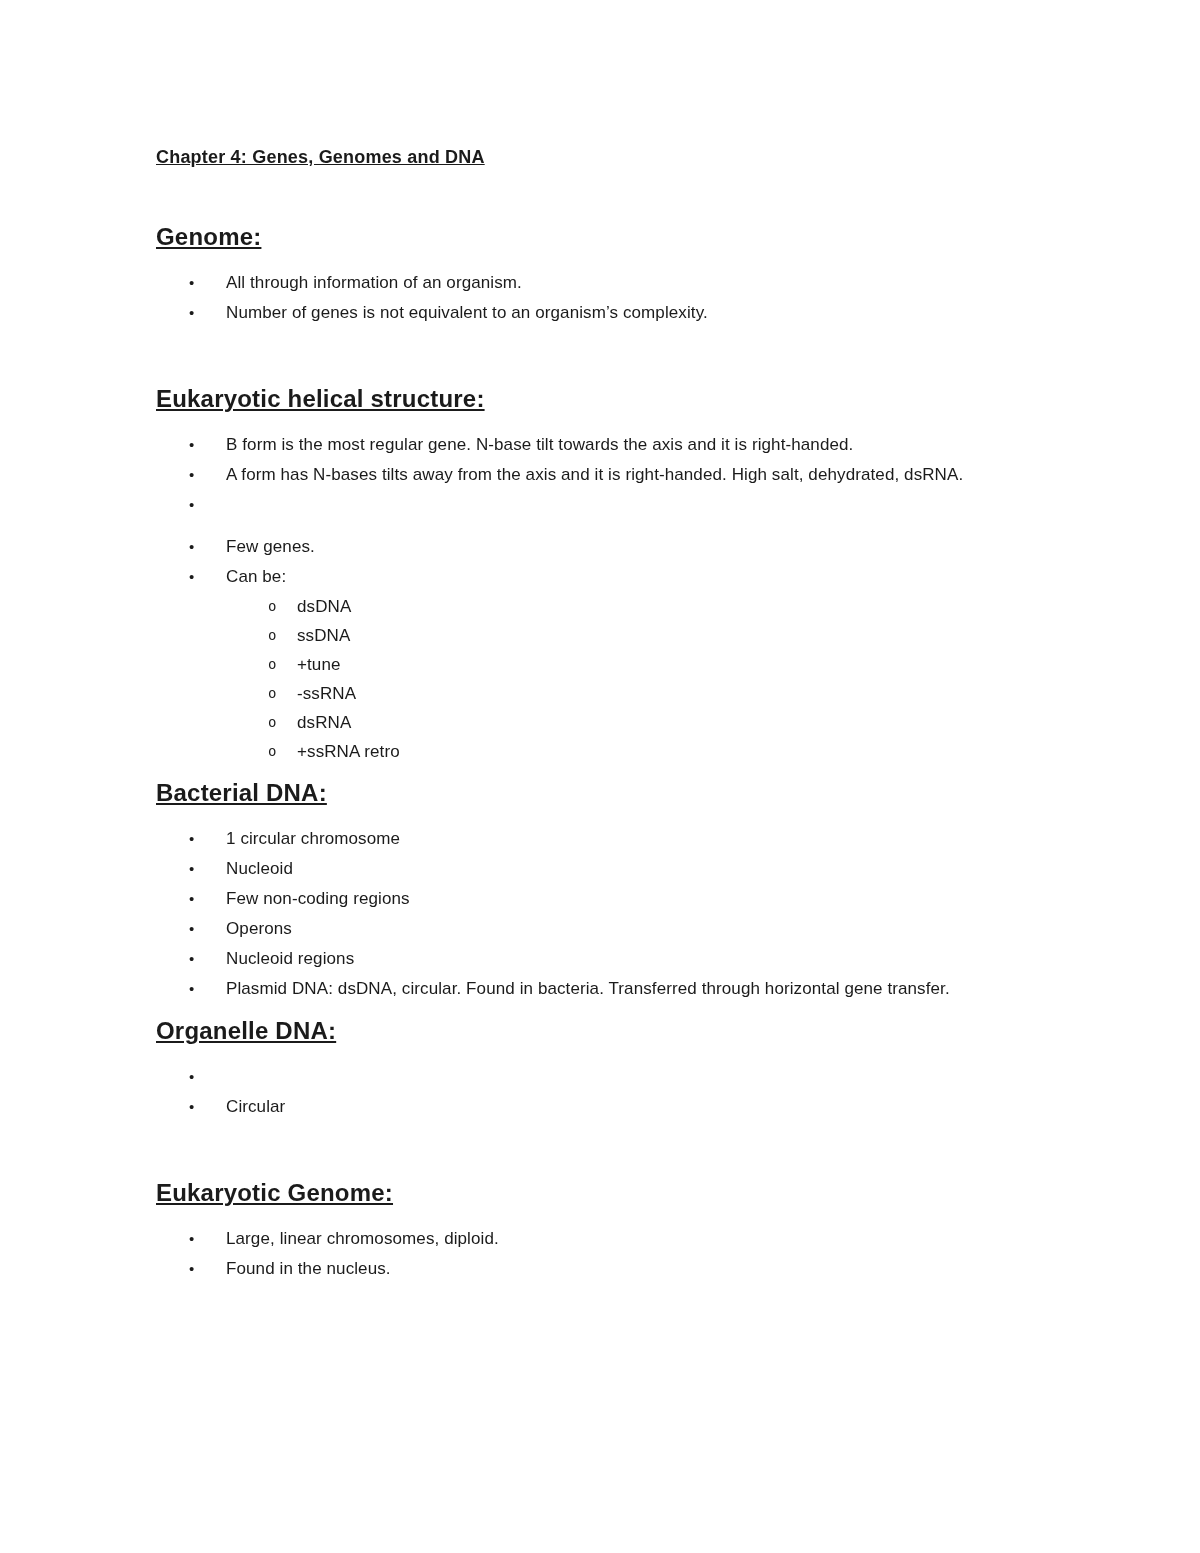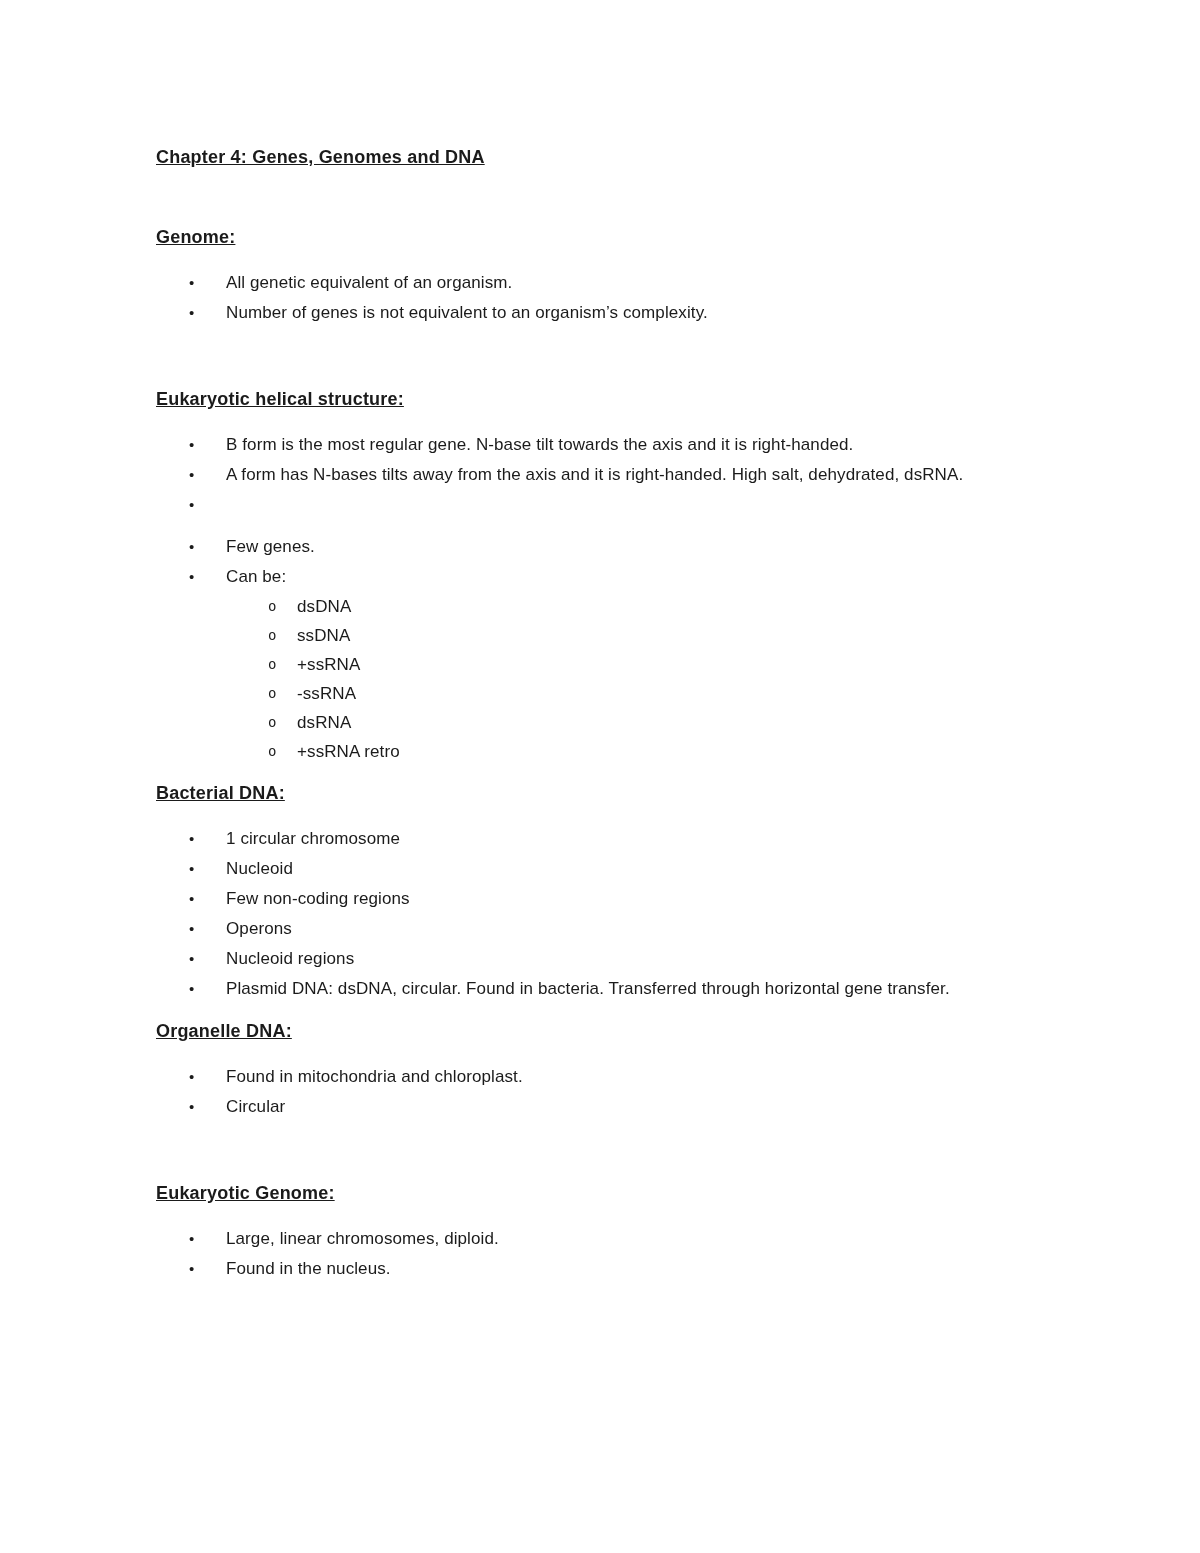--- a/index.html
+++ b/index.html
@@ -19,21 +19,21 @@
     font-size: 18px;
     font-weight: 700;
     line-height: 30px;
     text-decoration: underline;
     margin: 0 0 50px 0;
     letter-spacing: 0.2px;
   }
   .doc-section { margin-top: 12px; }
   .doc-section.extra-gap { margin-top: 56px; }
   .section-heading {
-    font-size: 18px;
+    font-size: 24px;
     font-weight: 700;
     line-height: 30px;
     text-decoration: underline;
     margin: 0 0 16px 0;
     letter-spacing: 0.2px;
   }
   ul.bullet-list { list-style: none; margin: 0; padding: 0; }
   li.bullet-row {
     display: flex;
     align-items: flex-start;
@@ -67,21 +67,21 @@
 <body>
 
 <div class="page">
   <h1 class="doc-title">Chapter 4: Genes, Genomes and DNA</h1>
   <div id="sections">
       <section class="doc-section">
         <h2 class="section-heading">Genome:</h2>
         <ul class="bullet-list">
           <li class="bullet-row">
             <span class="bullet-marker">•</span>
-            <span class="bullet-text">All genetic equivalent of an organism.</span>
+            <span class="bullet-text">All through information of an organism.</span>
           </li>
           <li class="bullet-row">
             <span class="bullet-marker">•</span>
             <span class="bullet-text">Number of genes is not equivalent to an organism’s complexity.</span>
           </li>
         </ul>
       </section>
       <section class="doc-section extra-gap">
         <h2 class="section-heading">Eukaryotic helical structure:</h2>
         <ul class="bullet-list">
@@ -111,21 +111,21 @@
           <li class="sub-row">
             <span class="sub-marker">o</span>
             <span class="sub-text">dsDNA</span>
           </li>
           <li class="sub-row">
             <span class="sub-marker">o</span>
             <span class="sub-text">ssDNA</span>
           </li>
           <li class="sub-row">
             <span class="sub-marker">o</span>
-            <span class="sub-text">+ssRNA</span>
+            <span class="sub-text">+tune</span>
           </li>
           <li class="sub-row">
             <span class="sub-marker">o</span>
             <span class="sub-text">-ssRNA</span>
           </li>
           <li class="sub-row">
             <span class="sub-marker">o</span>
             <span class="sub-text">dsRNA</span>
           </li>
           <li class="sub-row">
@@ -161,21 +161,20 @@
             <span class="bullet-marker">•</span>
             <span class="bullet-text">Plasmid DNA: dsDNA, circular. Found in bacteria. Transferred through horizontal gene transfer.</span>
           </li>
         </ul>
       </section>
       <section class="doc-section">
         <h2 class="section-heading">Organelle DNA:</h2>
         <ul class="bullet-list">
           <li class="bullet-row">
             <span class="bullet-marker">•</span>
-            <span class="bullet-text">Found in mitochondria and chloroplast.</span>
           </li>
           <li class="bullet-row">
             <span class="bullet-marker">•</span>
             <span class="bullet-text">Circular</span>
           </li>
         </ul>
       </section>
       <section class="doc-section extra-gap">
         <h2 class="section-heading">Eukaryotic Genome:</h2>
         <ul class="bullet-list">

